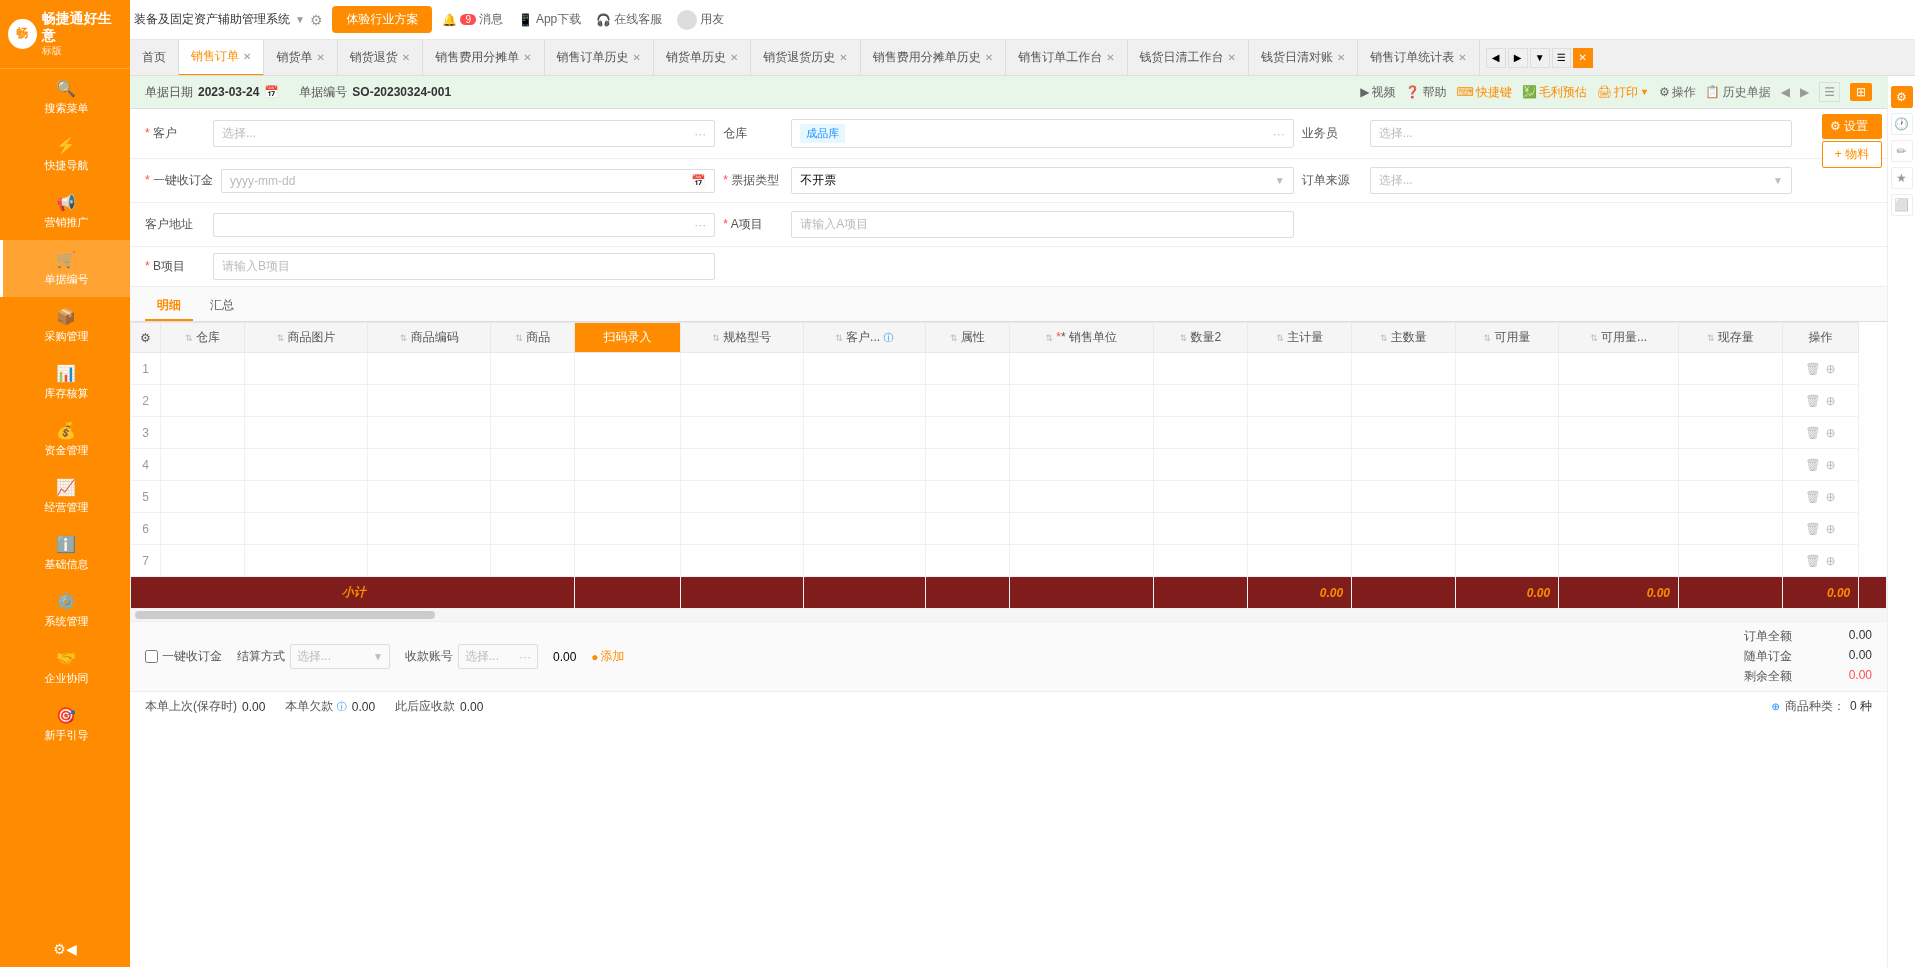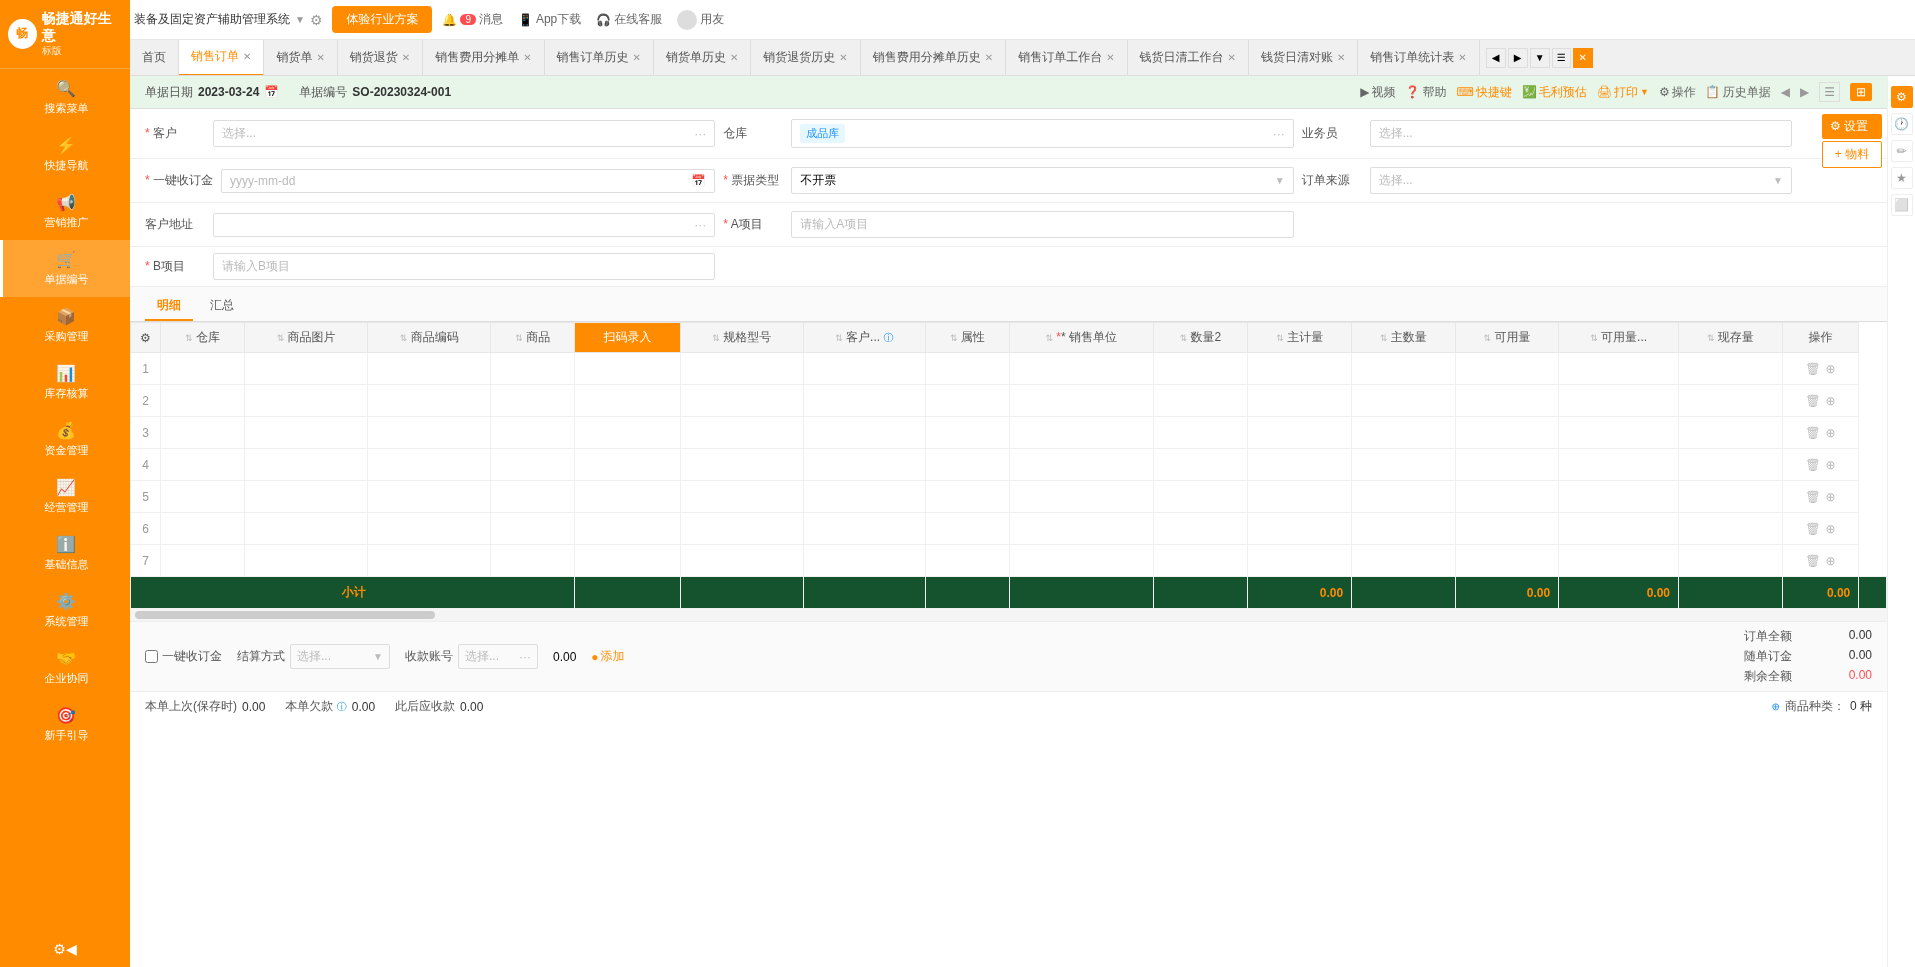--- a/index.html
+++ b/index.html
@@ -72,21 +72,21 @@
     table { width: 100%; border-collapse: collapse; font-size: 12px; }
     thead tr { background: #f5f5f5; }
     th { padding: 6px 8px; border: 1px solid #e8e8e8; color: #555; font-weight: normal; white-space: nowrap; text-align: center; }
     th .sort-icon { color: #bbb; font-size: 9px; }
     td { padding: 5px 8px; border: 1px solid #f0f0f0; height: 32px; }
     .row-num { color: #999; text-align: center; }
     .action-icons { display: flex; gap: 5px; justify-content: center; }
     .action-icon-btn { color: #bbb; cursor: pointer; font-size: 12px; }
 
     
-    .subtotal-row { background: #14532d; }
+    .subtotal-row { background: #7f1d1d; font-style: italic; }
     .subtotal-row td { font-weight: bold; color: #ff8c00; text-align: center; }
     .subtotal-label { color: #333; font-weight: normal; padding-left: 10px; }
 
     
     .bottom-bar { padding: 6px 15px; display: flex; align-items: center; gap: 15px; background: #fafafa; border-top: 1px solid #eee; }
     .checkbox-label { display: flex; align-items: center; gap: 4px; color: #555; }
     .field-group { display: flex; align-items: center; gap: 5px; }
     .field-group label { color: #555; }
     .small-select { border: 1px solid #ddd; padding: 3px 6px; border-radius: 2px; min-width: 80px; }
     .add-btn { color: #ff8c00; cursor: pointer; display: flex; align-items: center; gap: 2px; }

